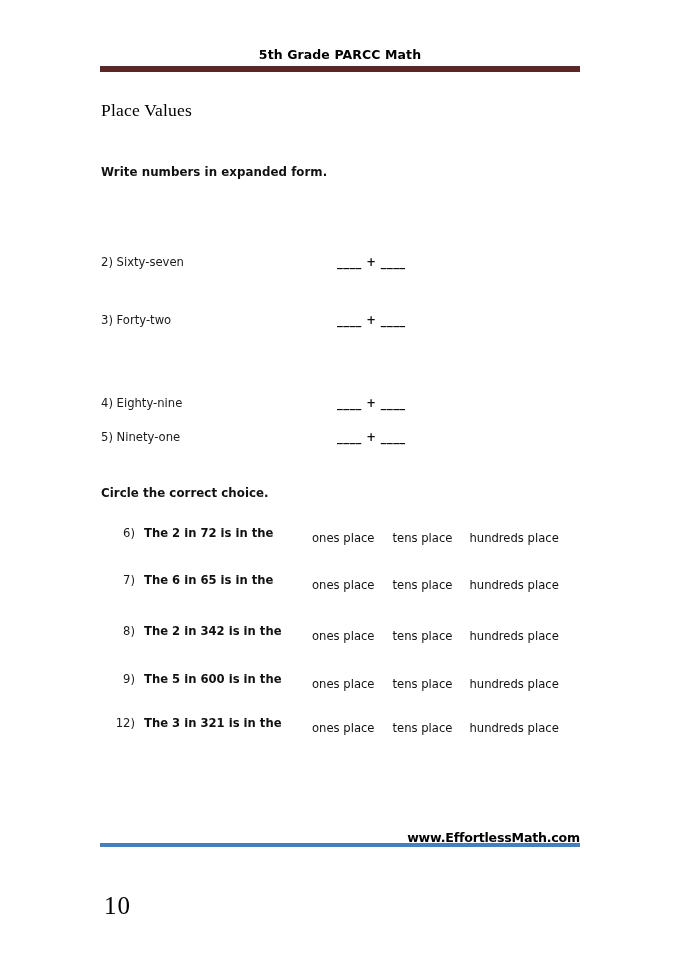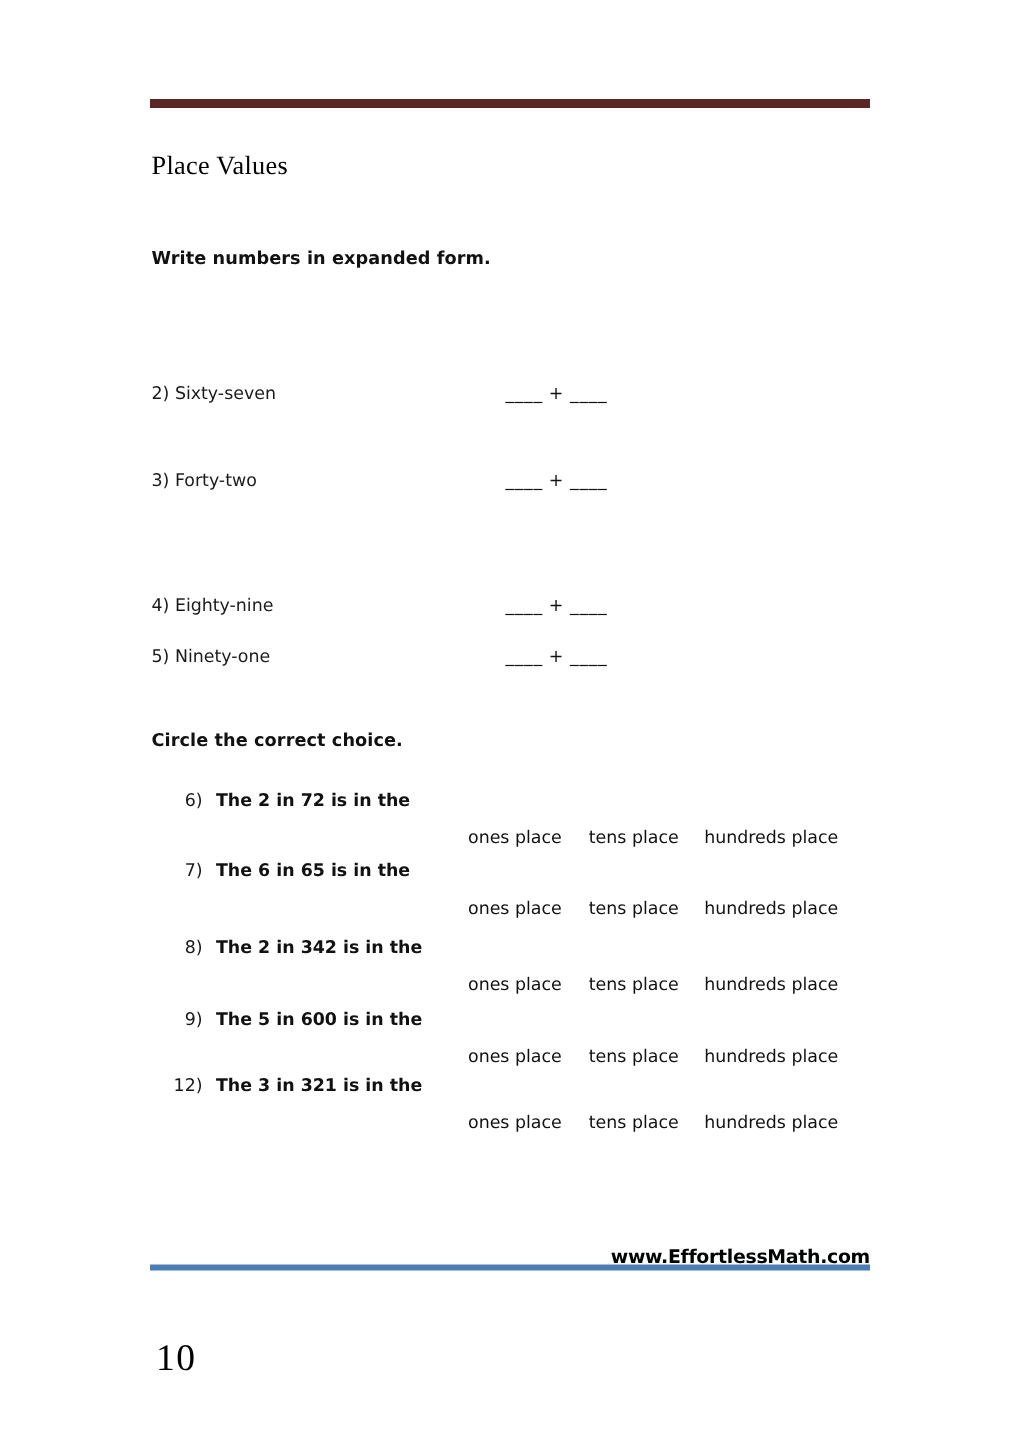--- a/index.html
+++ b/index.html
@@ -95,21 +95,21 @@
     position: absolute;
     top: 0;
     font-family: "DejaVu Sans", sans-serif;
     font-size: 11.6px;
     font-weight: bold;
     color: #111111;
     white-space: nowrap;
     letter-spacing: 0.3px;
   }
   .ef-answer.solved { left: 241px; font-weight: bold; }
-  .ef-answer.blank  { left: 236px; font-weight: normal; letter-spacing: 0.4px; }
+  .ef-answer.blank  { left: 236px; font-weight: bold; letter-spacing: 0.4px; }
 
   
   .mc-row {
     position: absolute;
     left: 101px;
     width: 480px;
     height: 24px;
   }
   .mc-number {
     position: absolute;
@@ -139,21 +139,21 @@
     align-items: baseline;
     white-space: nowrap;
   }
   .mc-choice {
     font-family: "DejaVu Sans", sans-serif;
     font-size: 11.6px;
     color: #111111;
     white-space: nowrap;
   }
   .mc-choice.c0 { margin-right: 18px; }
-  .mc-choice.c1 { margin-right: 17px; margin-top: 20px; }
+  .mc-choice.c1 { margin-right: 17px; }
 
   
   .footer-rule {
     position: absolute;
     left: 100px;
     top: 843px;
     width: 480px;
     height: 4px;
     background: #4A7EBB;
   }
@@ -175,20 +175,23 @@
     font-weight: bold;
     color: #000000;
     letter-spacing: -0.2px;
   }
 </style>
 </head>
 <body>
 
 <div class="page">
 
+  <div class="header">
+    <div class="header-title">5th Grade PARCC Math</div>
+  </div>
   <div class="header-rule"></div>
 
   <div class="sheet-title">Place Values</div>
 
   <div class="section-heading" id="section1-heading">Write numbers in expanded form.</div>
 
   <div class="ef-row" style="top:255px;">
     <span class="ef-label"><span>2)</span>&nbsp;<span>Sixty-seven</span></span>
     <span class="ef-answer blank">____ + ____</span>
   </div>

